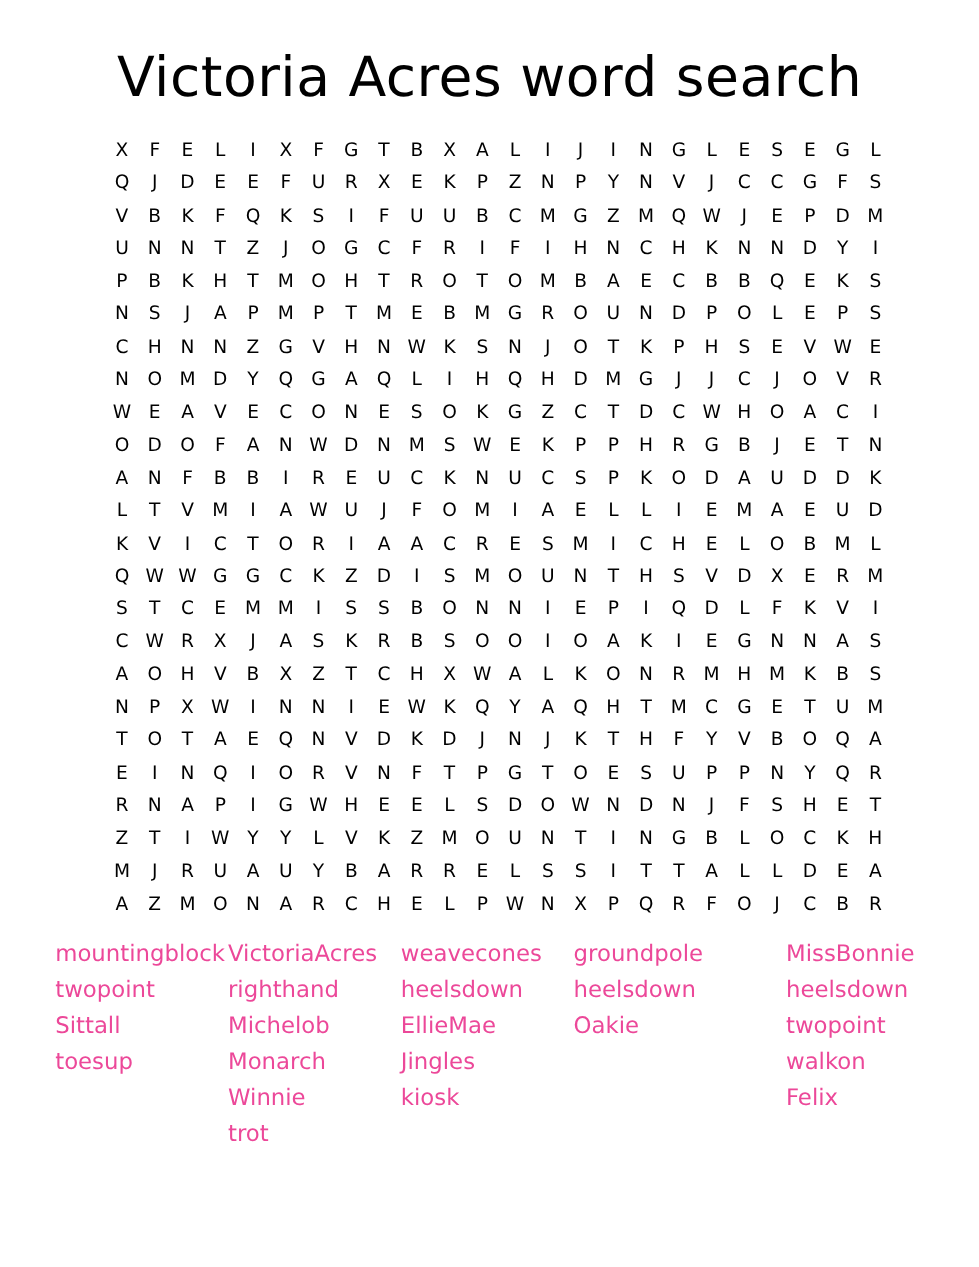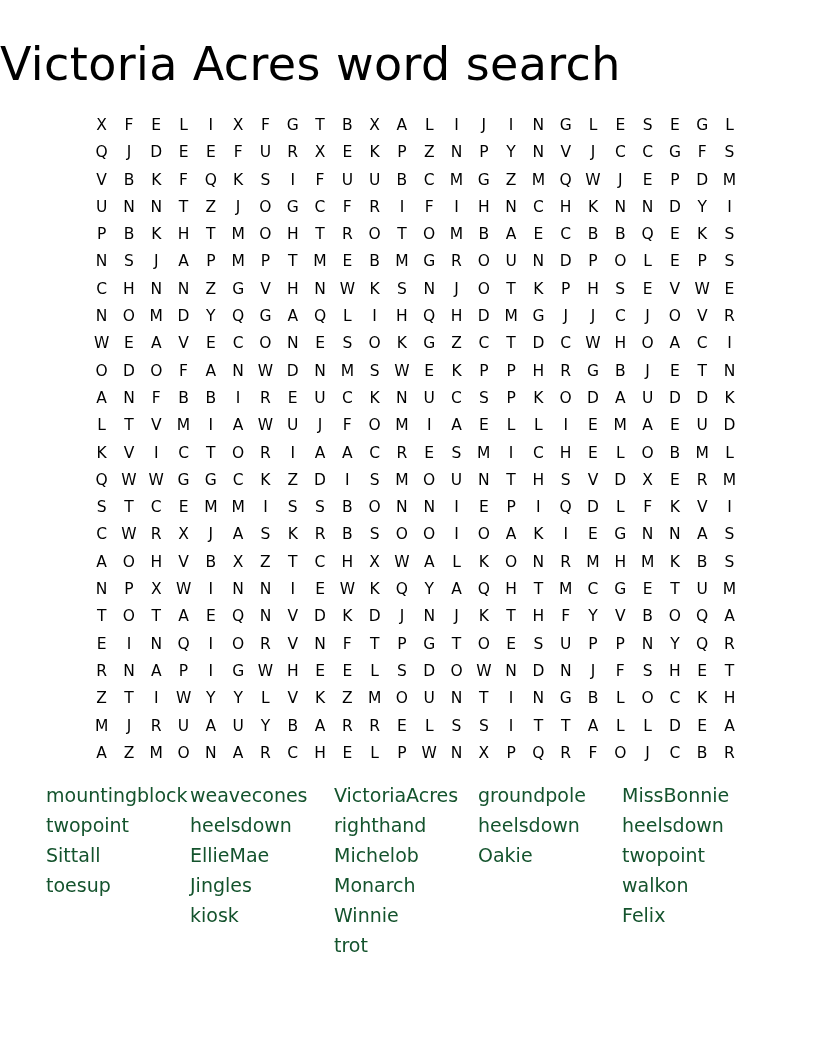--- a/index.html
+++ b/index.html
@@ -10,20 +10,21 @@
     width: 816px;
     height: 1056px;
     background: #ffffff;
     font-family: "DejaVu Sans", "Liberation Sans", sans-serif;
     color: #000000;
     overflow: hidden;
     position: relative;
   }
 
   #puzzle-title {
+    text-align: center;
     font-size: 46px;
     font-weight: normal;
     letter-spacing: 0.4px;
     margin: 0;
     padding: 0;
     position: absolute;
     top: 36px;
     left: 0;
     width: 816px;
     line-height: 56px;
@@ -64,26 +65,27 @@
   }
   .word-column {
     display: flex;
     flex-direction: column;
     width: 144px;
     flex: 0 0 144px;
   }
   .word-column:last-child {
     flex: 0 0 156px;
     width: 156px;
+    margin-left: 33px;
   }
   .word-item {
     font-size: 19px;
     line-height: 30px;
     height: 30px;
-    color: #14532d;
+    color: #ec4899;
     white-space: nowrap;
     font-family: "DejaVu Sans", "Liberation Sans", sans-serif;
   }
 </style>
 </head>
 <body>
 
 <h1 id="puzzle-title">Victoria Acres word search</h1>
 
 <div id="grid">
@@ -114,33 +116,33 @@
   </div>
 
 <div id="word-list">
     <div class="word-column">
       <div class="word-item">mountingblock</div>
       <div class="word-item">twopoint</div>
       <div class="word-item">Sittall</div>
       <div class="word-item">toesup</div>
     </div>
     <div class="word-column">
-      <div class="word-item">weavecones</div>
-      <div class="word-item">heelsdown</div>
-      <div class="word-item">EllieMae</div>
-      <div class="word-item">Jingles</div>
-      <div class="word-item">kiosk</div>
-    </div>
-    <div class="word-column">
       <div class="word-item">VictoriaAcres</div>
       <div class="word-item">righthand</div>
       <div class="word-item">Michelob</div>
       <div class="word-item">Monarch</div>
       <div class="word-item">Winnie</div>
       <div class="word-item">trot</div>
+    </div>
+    <div class="word-column">
+      <div class="word-item">weavecones</div>
+      <div class="word-item">heelsdown</div>
+      <div class="word-item">EllieMae</div>
+      <div class="word-item">Jingles</div>
+      <div class="word-item">kiosk</div>
     </div>
     <div class="word-column">
       <div class="word-item">groundpole</div>
       <div class="word-item">heelsdown</div>
       <div class="word-item">Oakie</div>
     </div>
     <div class="word-column">
       <div class="word-item">MissBonnie</div>
       <div class="word-item">heelsdown</div>
       <div class="word-item">twopoint</div>

